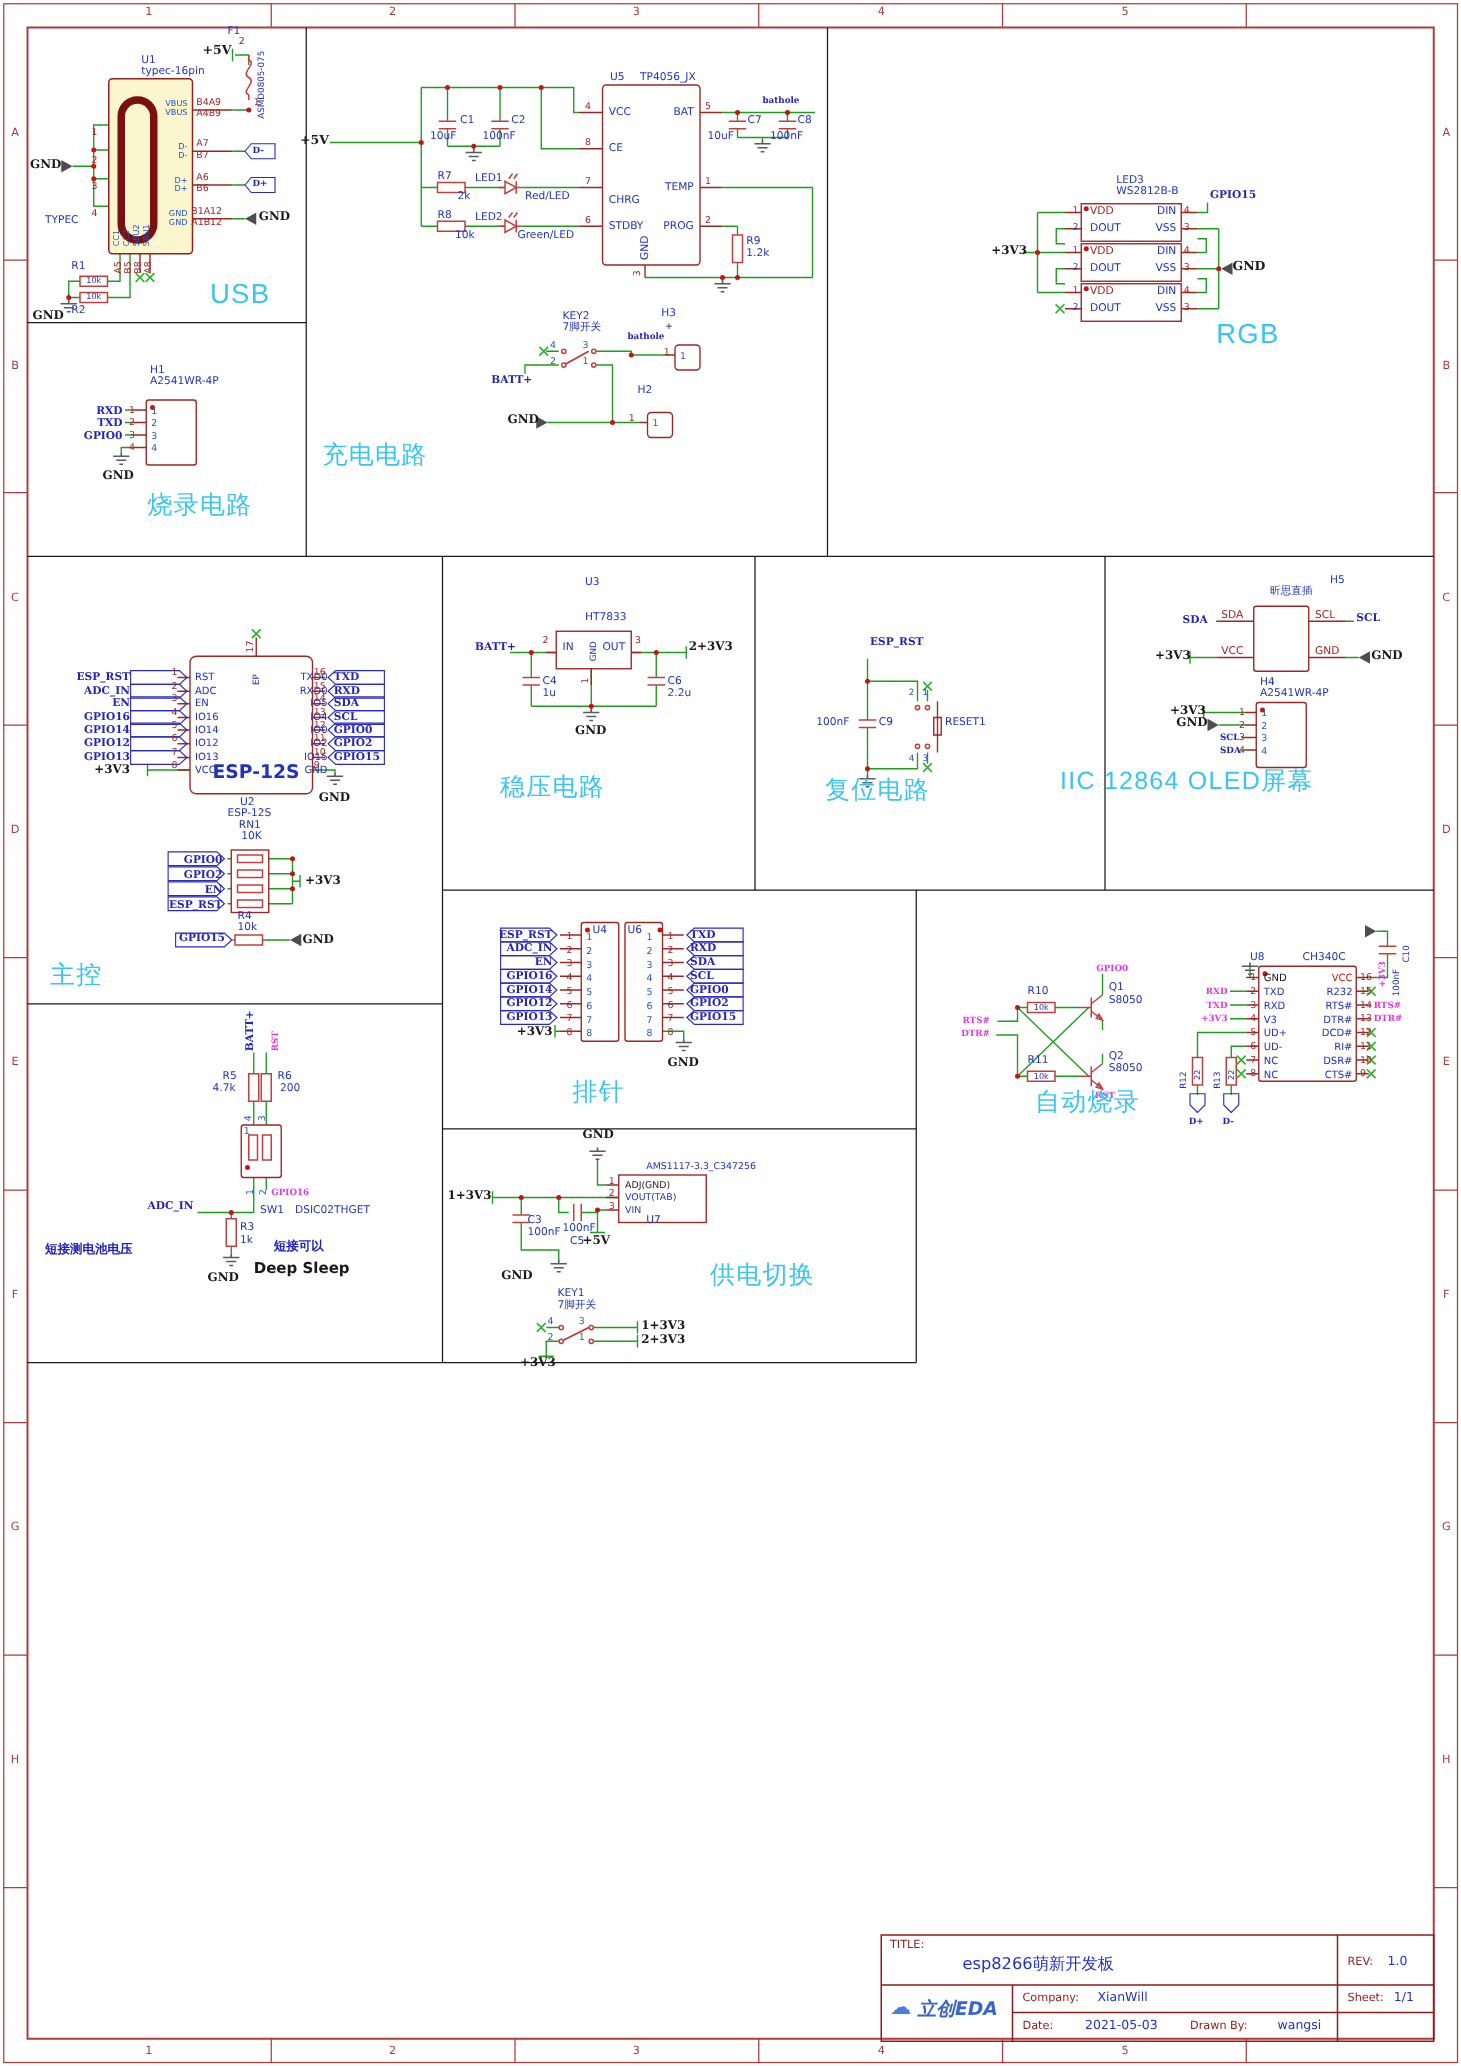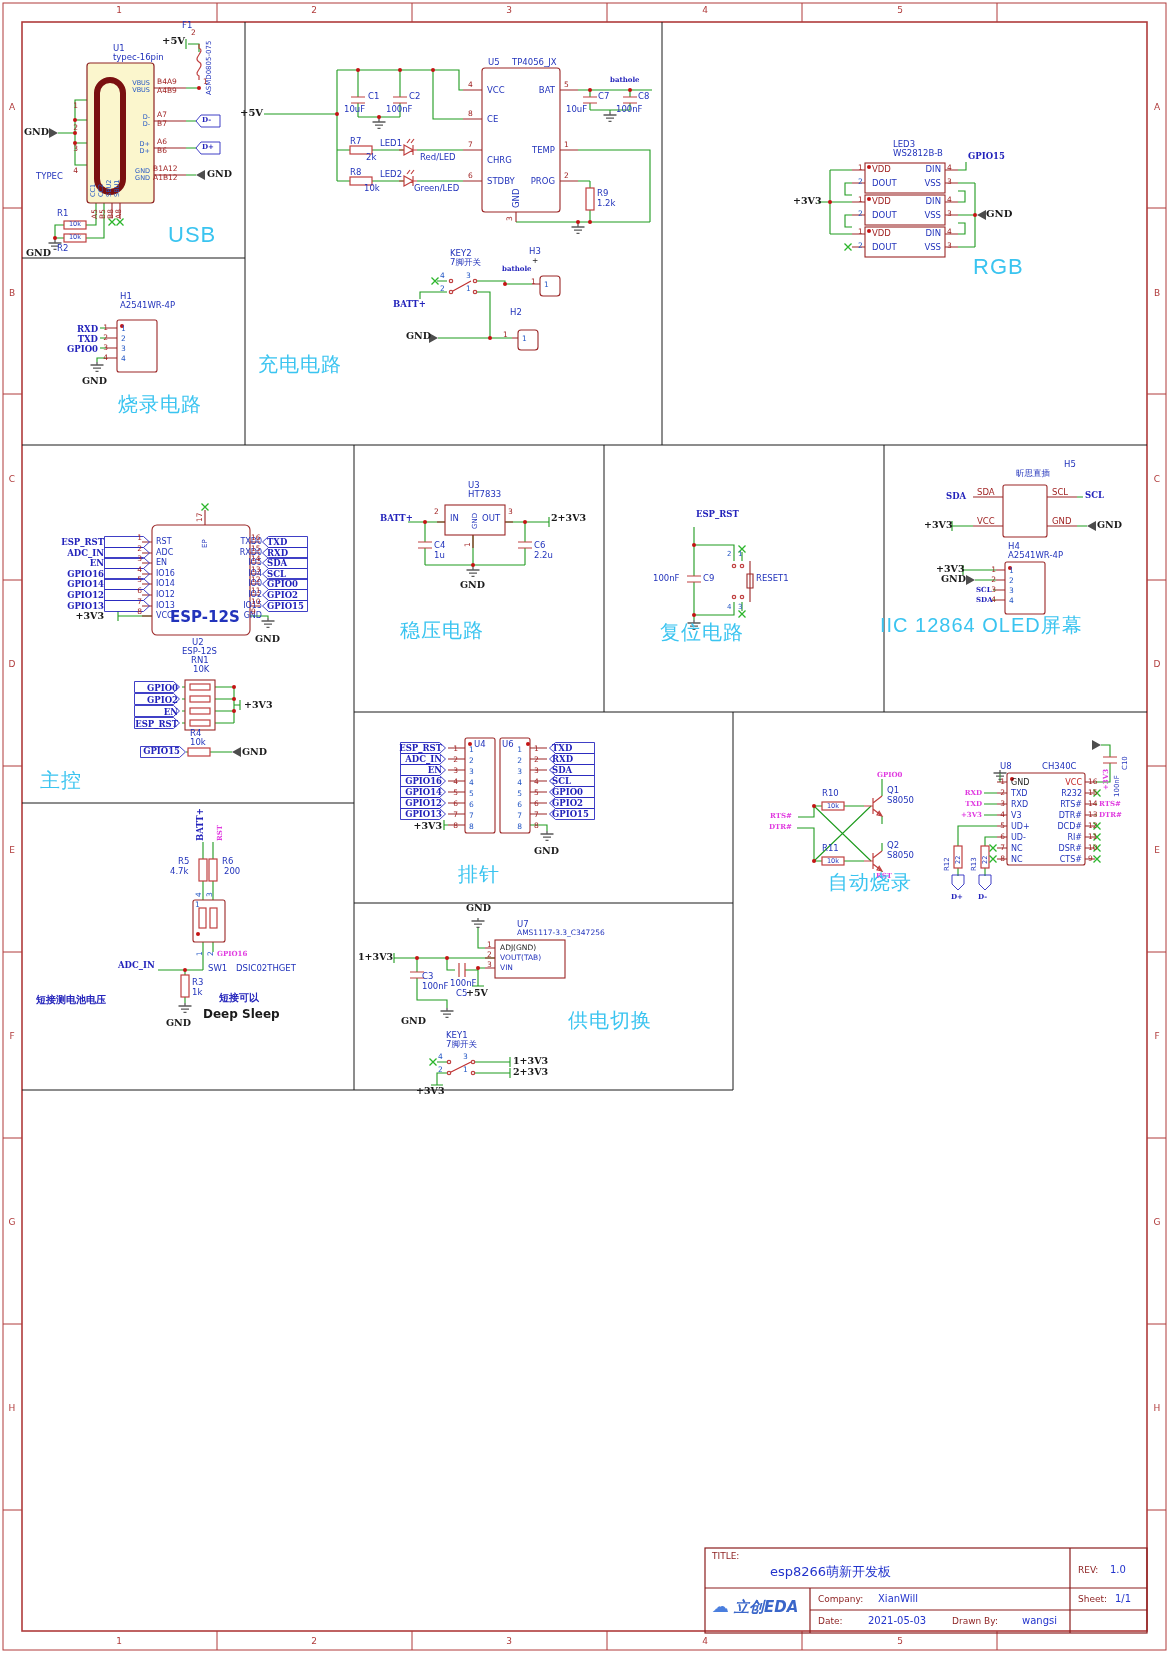--- a/index.html
+++ b/index.html
@@ -578,21 +578,21 @@
     <span class="n">EN</span>
     <span class="n">ESP_RST</span>
   </div>
 <span class="t pw" style="left:244px;top:700px">+3V3</span>
 <span class="t rf" style="left:190px;top:729px">R4</span>
 <span class="t rf" style="left:190px;top:738px">10k</span>
 <span class="t n ra" style="left:118px;top:747px;width:62px">GPIO15</span>
 <span class="t pw" style="left:242px;top:747px">GND</span>
 <span class="t cy" style="left:40px;top:770px">主控</span>
 
-<span class="t rf" style="left:468px;top:481px">U3</span>
+<span class="t rf" style="left:468px;top:462px">U3</span>
 <span class="t rf" style="left:468px;top:490px">HT7833</span>
 <span class="t n" style="left:380px;top:514px">BATT+</span>
 <span class="t pn" style="left:434px;top:508px">2</span>
 <span class="t pn" style="left:508px;top:508px">3</span>
 <span class="t v pn" style="left:464px;top:547px">1</span>
 <span class="t rf" style="left:450px;top:514px">IN</span>
 <span class="t v s7 rf" style="left:472px;top:529px">GND</span>
 <span class="t rf" style="left:482px;top:514px">OUT</span>
 <span class="t pw" style="left:551px;top:513px">2+3V3</span>
 <span class="t rf" style="left:434px;top:541px">C4</span>
@@ -633,21 +633,21 @@
 <div class="c pb h10" style="left:1009px;top:566px">
     <span>1</span>
     <span>2</span>
     <span>3</span>
     <span>4</span>
   </div>
 <span class="t pw" style="left:936px;top:564px">+3V3</span>
 <span class="t pw" style="left:941px;top:574px">GND</span>
 <span class="t n s7" style="left:976px;top:586px">SCL</span>
 <span class="t n s7" style="left:976px;top:596px">SDA</span>
-<span class="t cy" style="left:880px;top:615px">IIC 12864 OLED屏幕</span>
+<span class="t cy" style="left:848px;top:615px">IIC 12864 OLED屏幕</span>
 
 <span class="t rf" style="left:474px;top:740px">U4</span>
 <span class="t rf" style="left:502px;top:740px">U6</span>
 <div class="c ra h11" style="left:358px;top:743px;width:84px">
     <span class="n">ESP_RST</span>
     <span class="n">ADC_IN</span>
     <span class="n">EN</span>
     <span class="n">GPIO16</span>
     <span class="n">GPIO14</span>
     <span class="n">GPIO12</span>
@@ -792,21 +792,21 @@
 <span class="t rf" style="left:208px;top:964px">SW1</span>
 <span class="t rf" style="left:236px;top:964px">DSIC02THGET</span>
 <span class="t rf" style="left:192px;top:978px">R3</span>
 <span class="t rf" style="left:192px;top:988px">1k</span>
 <span class="t n s10" style="left:36px;top:995px">短接测电池电压</span>
 <span class="t n s10" style="left:219px;top:993px">短接可以</span>
 <span class="t bk b s12" style="left:203px;top:1008px">Deep Sleep</span>
 <span class="t pw" style="left:166px;top:1018px">GND</span>
 
 <span class="t pw" style="left:466px;top:903px">GND</span>
-<span class="t rf" style="left:517px;top:920px">U7</span>
+<span class="t rf" style="left:517px;top:972px">U7</span>
 <span class="t rf s75" style="left:517px;top:929px">AMS1117-3.3_C347256</span>
 <span class="t pn" style="left:487px;top:941px">1</span>
 <span class="t pn" style="left:487px;top:951px">2</span>
 <span class="t pn" style="left:487px;top:961px">3</span>
 <span class="t s75 bk" style="left:500px;top:944px">ADJ(GND)</span>
 <span class="t s75" style="left:500px;top:954px">VOUT(TAB)</span>
 <span class="t s75" style="left:500px;top:964px">VIN</span>
 <span class="t pw" style="left:358px;top:952px">1+3V3</span>
 <span class="t rf" style="left:422px;top:972px">C3</span>
 <span class="t rf" style="left:422px;top:982px">100nF</span>

